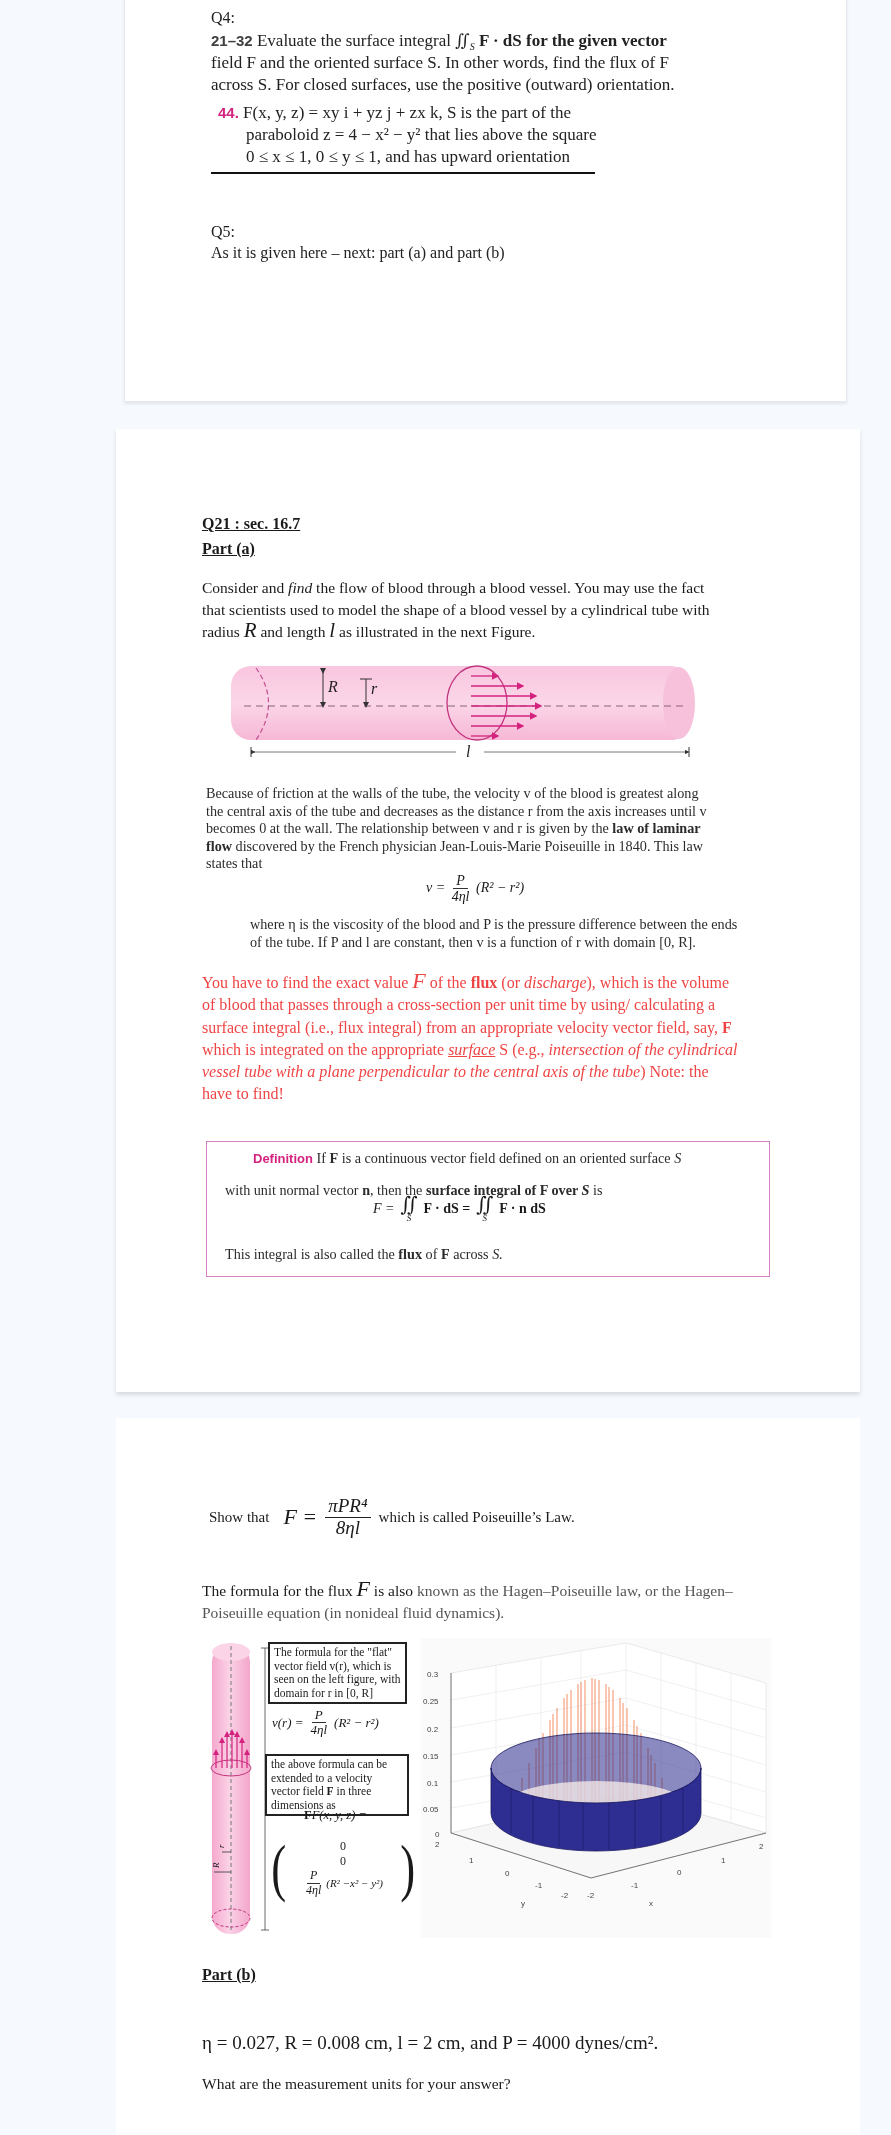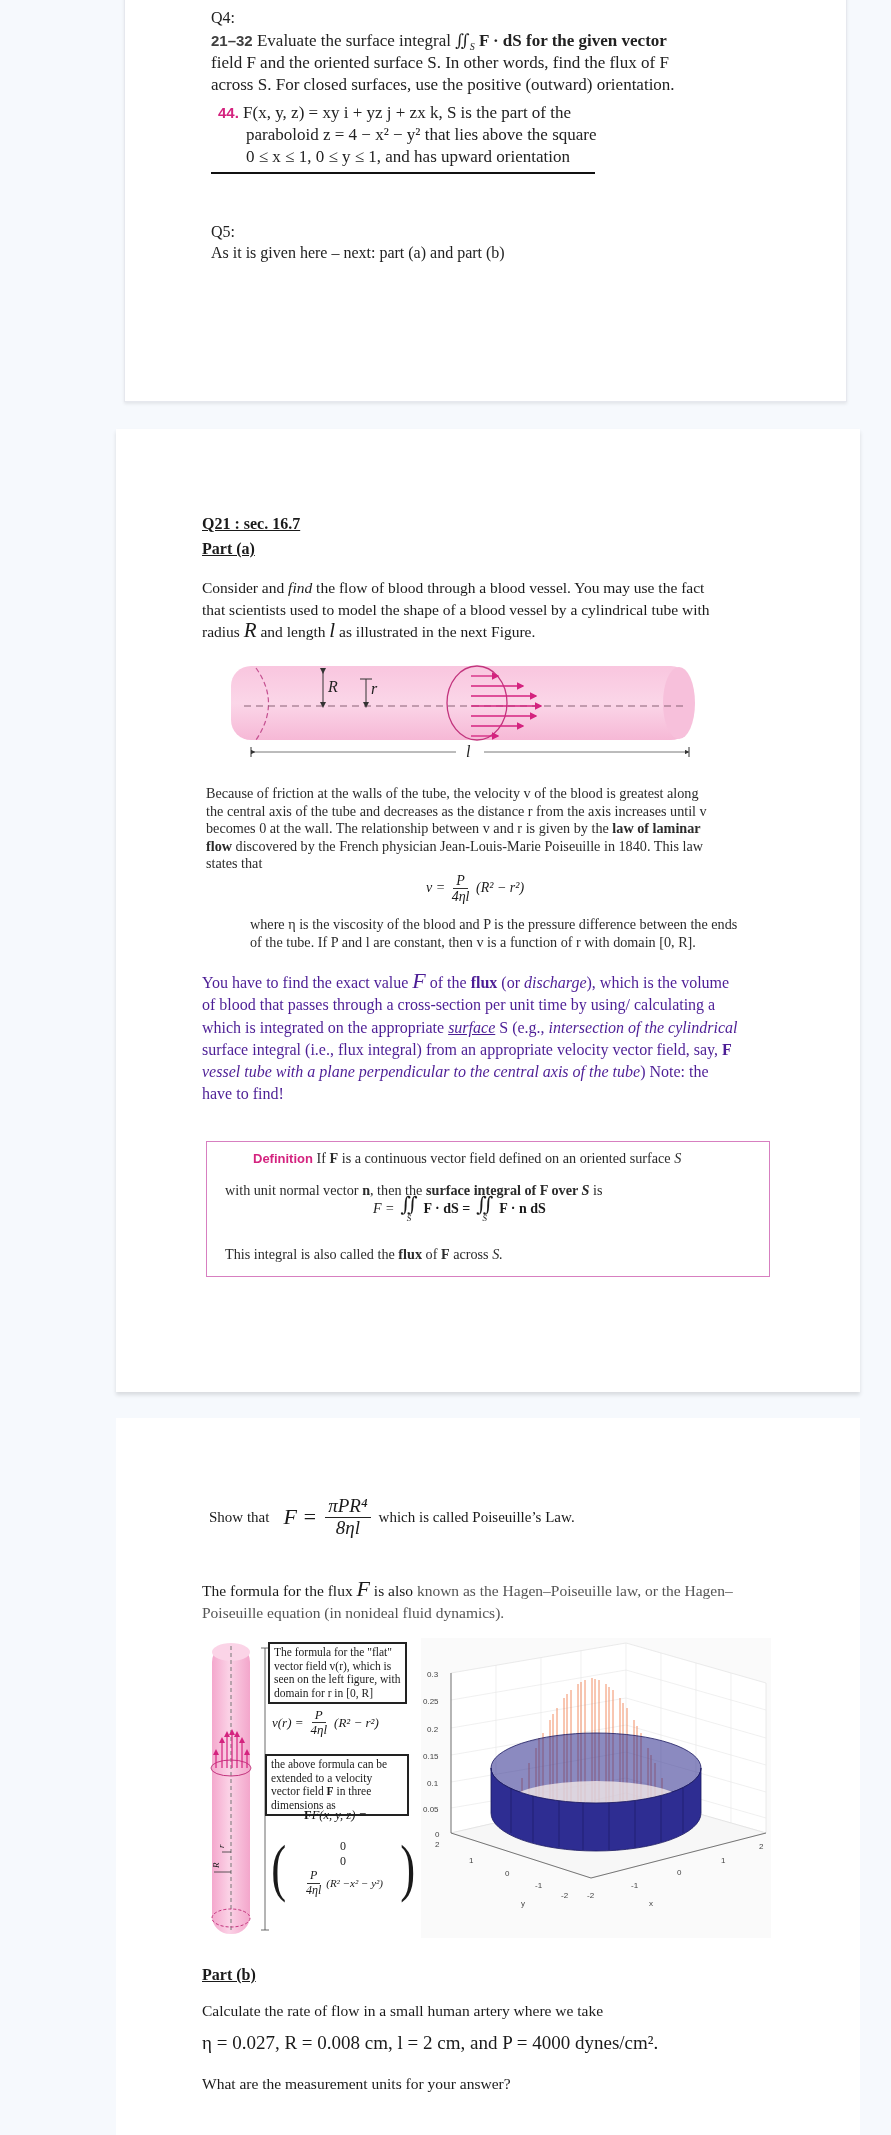--- a/index.html
+++ b/index.html
@@ -36,21 +36,21 @@
   .q-label { font-size: 16px; color: #222; }
   .tb-line { font-size: 17px; line-height: 22.5px; color: #222; white-space: nowrap; }
   .blue-num { color: #404040; font-family: "Liberation Sans", sans-serif; font-weight: bold; font-size: 15px; }
   .pink-num { color: #d4237f; font-family: "Liberation Sans", sans-serif; font-weight: bold; font-size: 15px; }
   .rule { height: 1.5px; background: #111; }
 
   
   .heading-u { font-size: 16px; font-weight: bold; text-decoration: underline; }
   .body-text { font-size: 15.5px; line-height: 21.5px; color: #1a1a1a; }
   .body-small { font-size: 14.2px; line-height: 17.5px; color: #2b2b2b; }
-  .body-large { font-size: 16px; line-height: 22.3px; color: #4c1d95; text-align: justify; }
+  .body-large { font-size: 16px; line-height: 22.3px; color: #ef4444; text-align: justify; }
   .bigF { font-size: 22px; font-style: italic; font-family: "Liberation Serif", serif; line-height: 1; }
   .bigR { font-size: 21px; font-style: italic; line-height: 1; }
   .def-box {
     border: 1.5px solid #d77fc0;
     background: #fff;
   }
   .def-word { color: #d4237f; font-family: "Liberation Sans", sans-serif; font-weight: bold; font-size: 13px; }
   .frac { display: inline-flex; flex-direction: column; align-items: center; vertical-align: middle; }
   .frac .num { border-bottom: 1px solid #333; padding: 0 3px; line-height: 1.1; }
   .frac .den { line-height: 1.1; padding: 0 3px; }
@@ -158,22 +158,22 @@
   </div>
 
   <div class="abs body-small" style="left:94px; top:487px; width:570px;margin-left:40px;">
     <div style="white-space:nowrap;">where η is the viscosity of the blood and P is the pressure difference between the ends</div>
     <div style="white-space:nowrap;">of the tube. If P and l are constant, then v is a function of r with domain [0, R].</div>
   </div>
 
   <div class="abs body-large" style="left:86px; top:541px; width:577px;">
     <div style="white-space:nowrap;"><span>You have to find the exact value </span><span class="bigF">F</span><span> of the </span><b>flux</b><span> (or </span><i>discharge</i><span>), which is the volume</span></div>
     <div style="white-space:nowrap;">of blood that passes through a cross-section per unit time by using/ calculating a</div>
+    <div style="white-space:nowrap;"><span>surface integral (i.e., flux integral) from an appropriate velocity vector field, say, </span><b>F</b></div>
     <div style="white-space:nowrap;"><span>which is integrated on the appropriate </span><i><u>surface</u></i><span> S (e.g., </span><i>intersection of the cylindrical</i></div>
-    <div style="white-space:nowrap;"><span>surface integral (i.e., flux integral) from an appropriate velocity vector field, say, </span><b>F</b></div>
     <div style="white-space:nowrap;"><i>vessel tube with a plane perpendicular to the central axis of the tube</i><span>) Note: the</span></div>
     <div>have to find!</div>
   </div>
 
   <div class="abs def-box" style="left:90px; top:712px; width:564px; height:136px;">
     <div class="abs body-small" style="left:46px; top:8px; white-space:nowrap;">
       <span class="def-word">Definition</span>
       <span>If </span><b>F</b><span> is a continuous vector field defined on an oriented surface </span><i>S</i>
     </div>
     <div class="abs body-small" style="left:18px; top:40px; white-space:nowrap;">
@@ -384,16 +384,15 @@
       <text class="axis-lbl" x="166" y="260">-2</text>
       <text class="axis-lbl" x="210" y="250">-1</text>
       <text class="axis-lbl" x="256" y="237">0</text>
       <text class="axis-lbl" x="300" y="225">1</text>
       <text class="axis-lbl" x="338" y="211">2</text>
     </g>
     <text class="axis-lbl" x="228" y="268">x</text>
   </svg>
 
   <div class="abs heading-u" style="left:86px; top:548px;">Part (b)</div>
-  <div class="abs body-text" style="left:86px; top:582px; white-space:nowrap;">Calculate the rate of flow in a small human artery where we take</div>
   <div class="abs" style="left:86px; top:614px; font-size:19px; white-space:nowrap;">η = 0.027, R = 0.008 cm, l = 2 cm, and P = 4000 dynes/cm².</div>
   <div class="abs body-text" style="left:86px; top:655px; white-space:nowrap;">What are the measurement units for your answer?</div>
 </div>
 
 </body></html>

